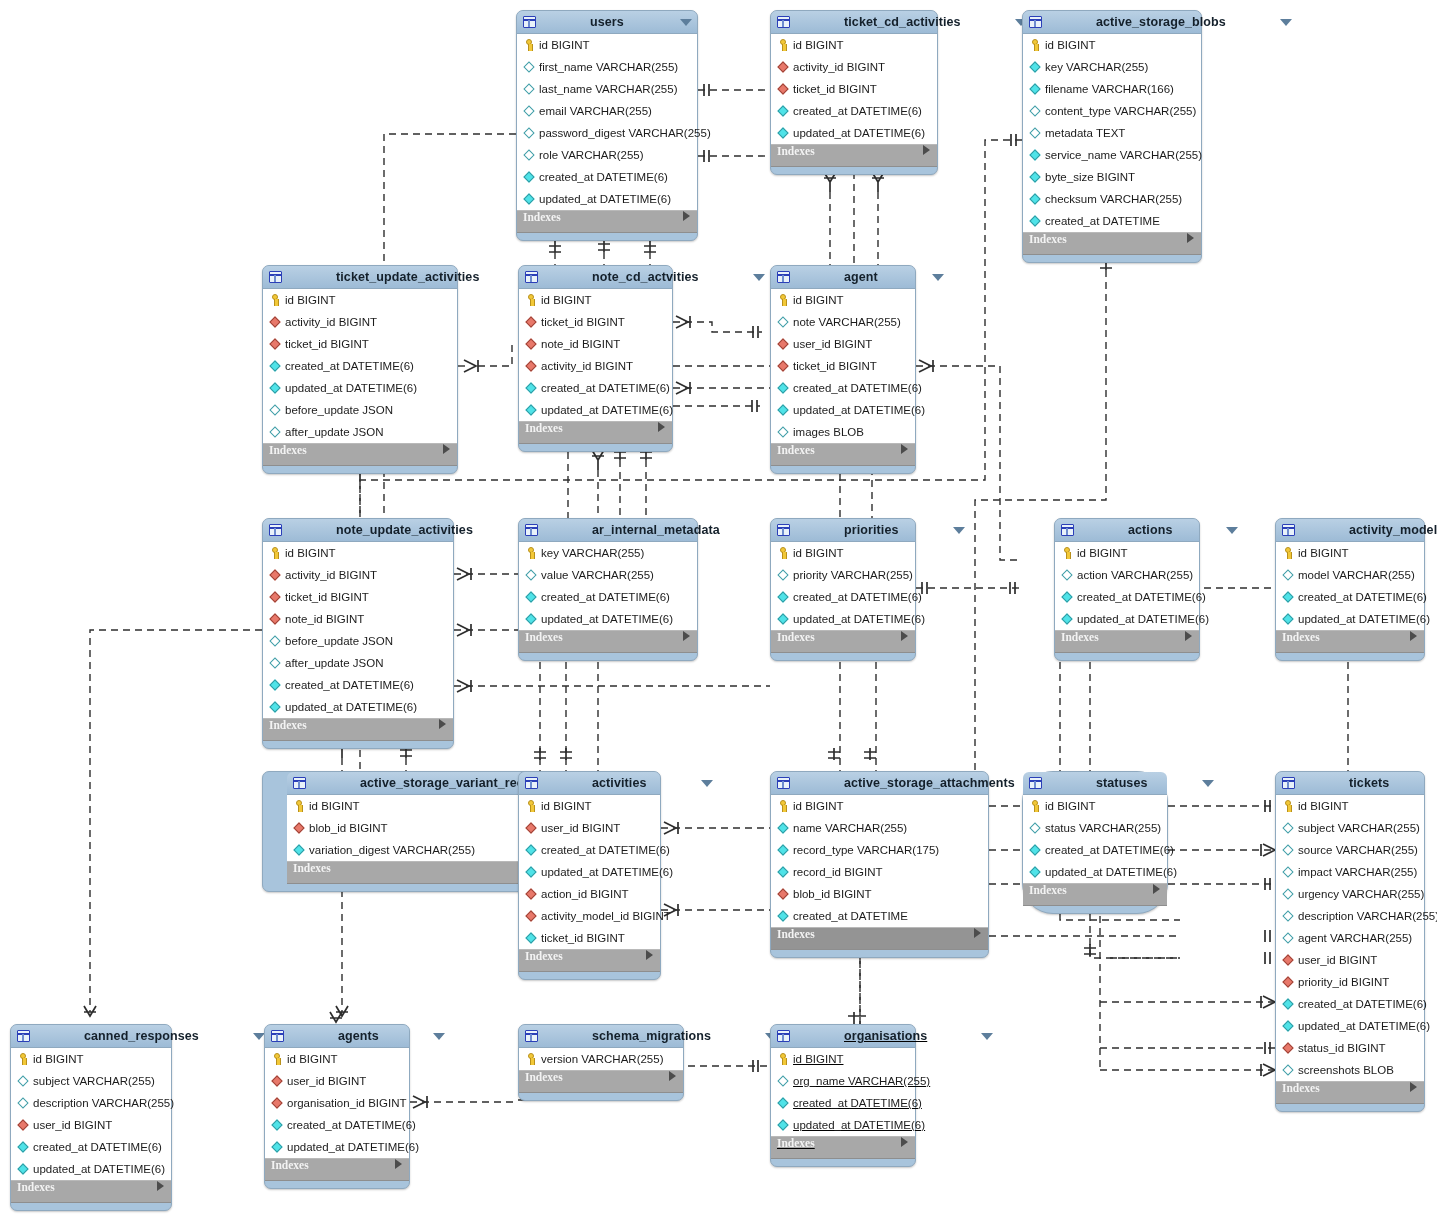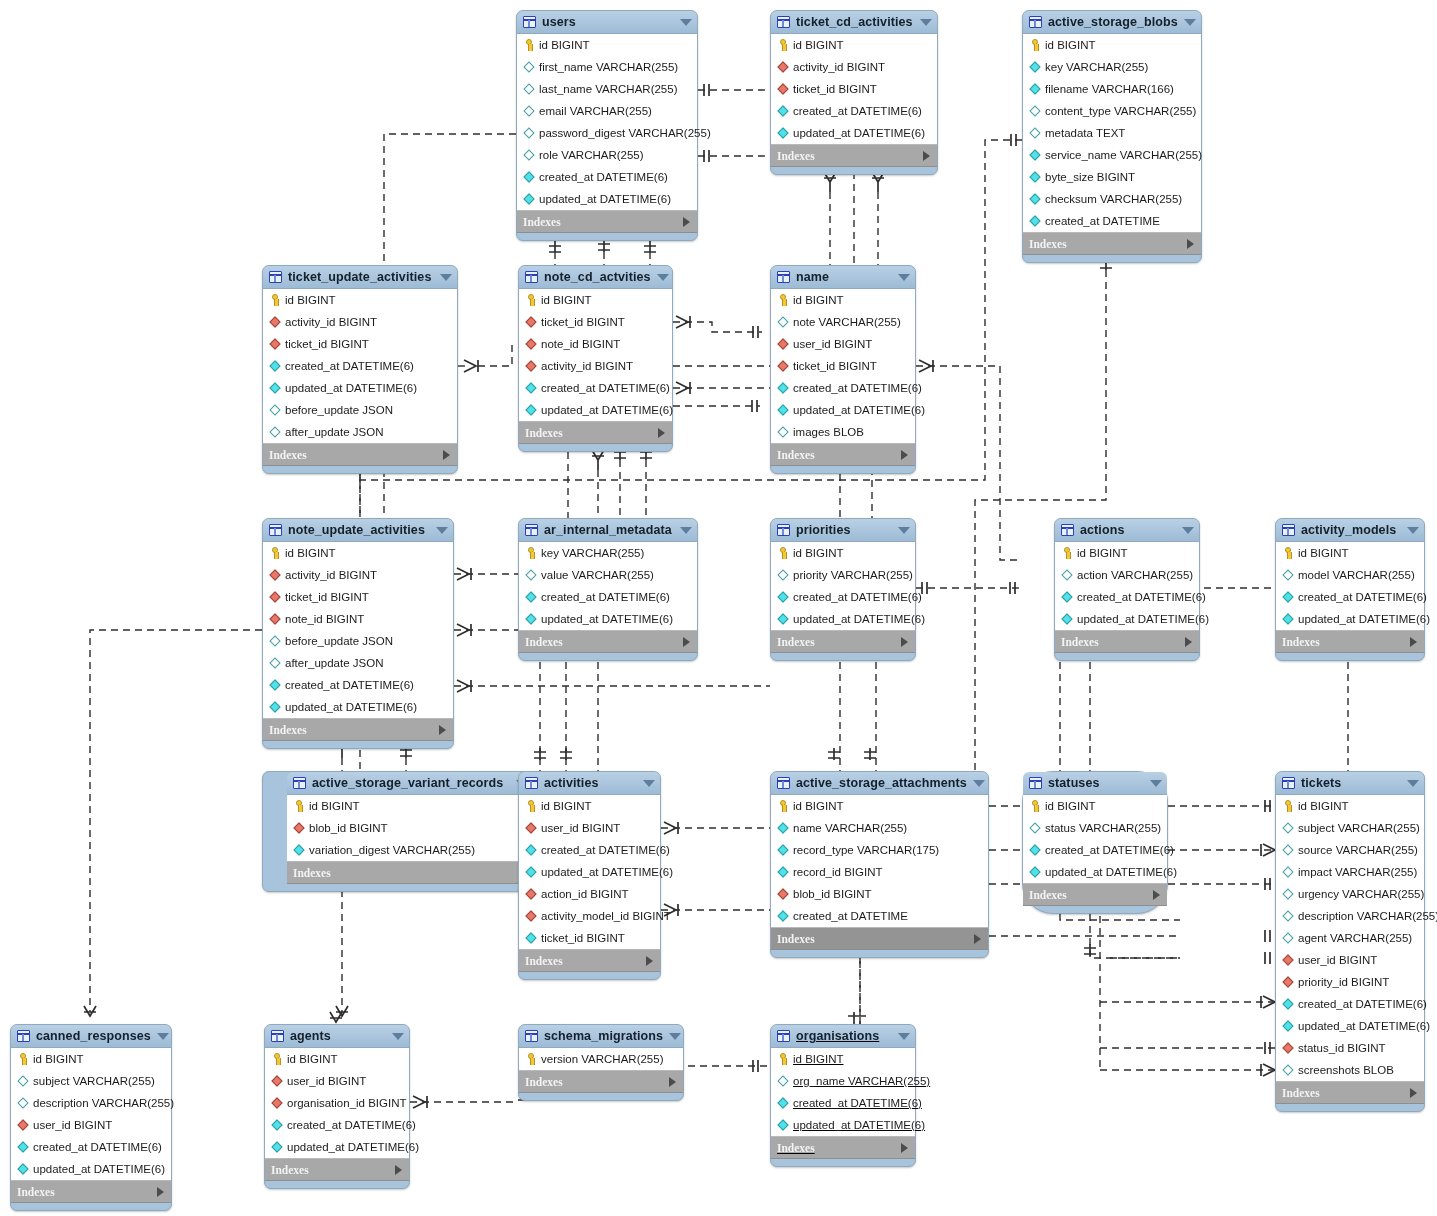--- a/index.html
+++ b/index.html
@@ -19,20 +19,21 @@
     box-shadow:0 1px 2px rgba(0,0,0,.22);
     padding-bottom:7px;
   }
   .tbl-header{
     height:22px;
     display:flex;align-items:center;
     padding:0 5px 0 6px;
     border-top-left-radius:6px;border-top-right-radius:6px;
     background:linear-gradient(#b9d0e4,#9dbbd6);
     border-bottom:1px solid #8fa9bf;
+    gap:48px;
   }
   .tbl-ico{
     width:13px;height:12px;flex:0 0 13px;margin-right:6px;
     background:#e9f2fa;border:1.6px solid #2b3fb8;border-radius:1px;
     box-sizing:border-box;position:relative;
   }
   .tbl-ico::before{
     content:"";position:absolute;left:0;top:2px;right:0;height:1.5px;background:#2b3fb8;
   }
   .tbl-ico::after{
@@ -64,21 +65,21 @@
   }
   
   .g-dia{}
   .g-dia::before{
     content:"";position:absolute;left:1.5px;top:1.5px;width:8px;height:8px;
     transform:rotate(45deg);box-sizing:border-box;border:1.4px solid #3f9ea8;background:#ffffff;
   }
   .g-dia.filled::before{background:#4fe3e8;border-color:#2e9aa3;}
   .g-dia.fk::before{background:#e8786a;border-color:#9e4236;}
   .idx{
-    height:21px;display:flex;align-items:center;justify-content:space-between;
+    height:21px;display:flex;align-items:flex-start;justify-content:space-between;
     padding:0 7px 0 6px;background:#a8a8a8;border-bottom:1px solid #8e8e8e;
   }
   .idx.dark{background:#949494;}
   .idx-label{font-size:11.5px;font-weight:bold;color:#f3f3f3;font-family:"Liberation Serif","DejaVu Serif",serif;}
   .idx-arrow{
     width:0;height:0;border-top:5px solid transparent;border-bottom:5px solid transparent;
     border-left:7px solid #4c4c4c;
   }
 </style>
 </head>
@@ -522,21 +523,21 @@
           </div>
         </div>
         <div class="idx">
           <span class="idx-label">Indexes</span>
           <span class="idx-arrow"></span>
         </div>
       </div>
       <div class="table-box" style="left: 770px; top: 265px; width: 146px;">
         <div class="tbl-header">
           <span class="tbl-ico"></span>
-          <span class="tbl-title">name</span>
+          <span class="tbl-title">agent</span>
           <span class="caret"></span>
         </div>
         <div class="cols">
           <div class="col">
             <span class="glyph g-key"></span>
             <span>id BIGINT</span>
           </div>
           <div class="col">
             <span class="glyph g-dia "></span>
             <span>note VARCHAR(255)</span>

